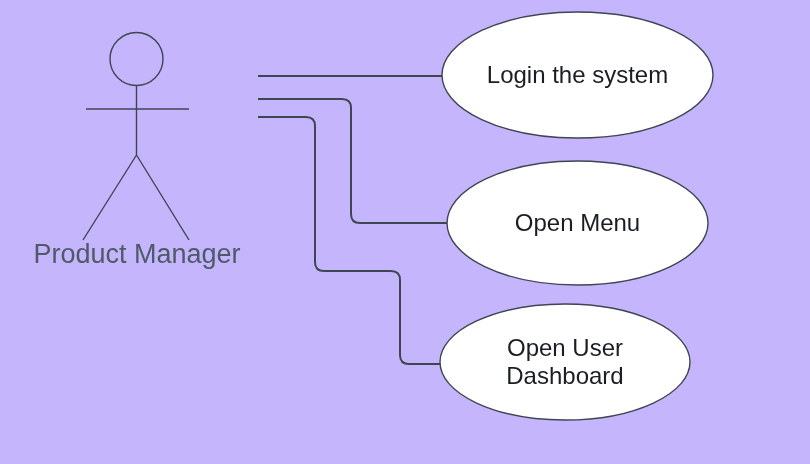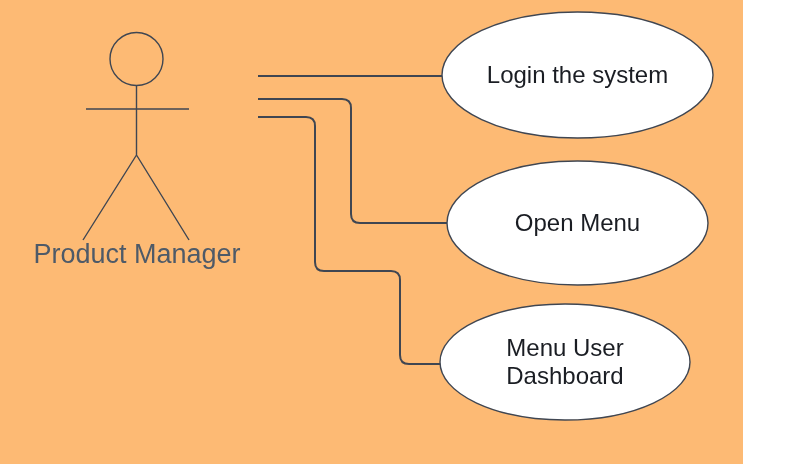--- a/index.html
+++ b/index.html
@@ -3,23 +3,23 @@
 <meta charset="utf-8">
 <style>
   html, body {
     margin: 0;
     padding: 0;
     background: #ffffff;
     font-family: "Liberation Sans", sans-serif;
   }
   .canvas {
     position: relative;
-    width: 743px;
+    width: 810px;
     height: 464px;
-    background: #fdba74;
+    background: #c4b5fd;
     overflow: hidden;
   }
   .canvas svg {
     position: absolute;
     left: 0;
     top: 0;
   }
   .label {
     position: absolute;
     display: flex;
@@ -65,17 +65,17 @@
       <ellipse cx="577.5" cy="75" rx="135.5" ry="63"></ellipse>
       <ellipse cx="577.5" cy="223" rx="130.5" ry="62"></ellipse>
       <ellipse cx="565" cy="362" rx="125" ry="58"></ellipse>
     </g>
   </svg>
 
   <div class="label uc-label uc-label-1">Login the system</div>
 
   <div class="label uc-label uc-label-2">Open Menu</div>
 
-  <div class="label uc-label uc-label-3">Menu User Dashboard</div>
+  <div class="label uc-label uc-label-3">Open User Dashboard</div>
 
   <div class="label actor-label actor-label-box">Product Manager</div>
 
 </div>
 
 </body></html>

